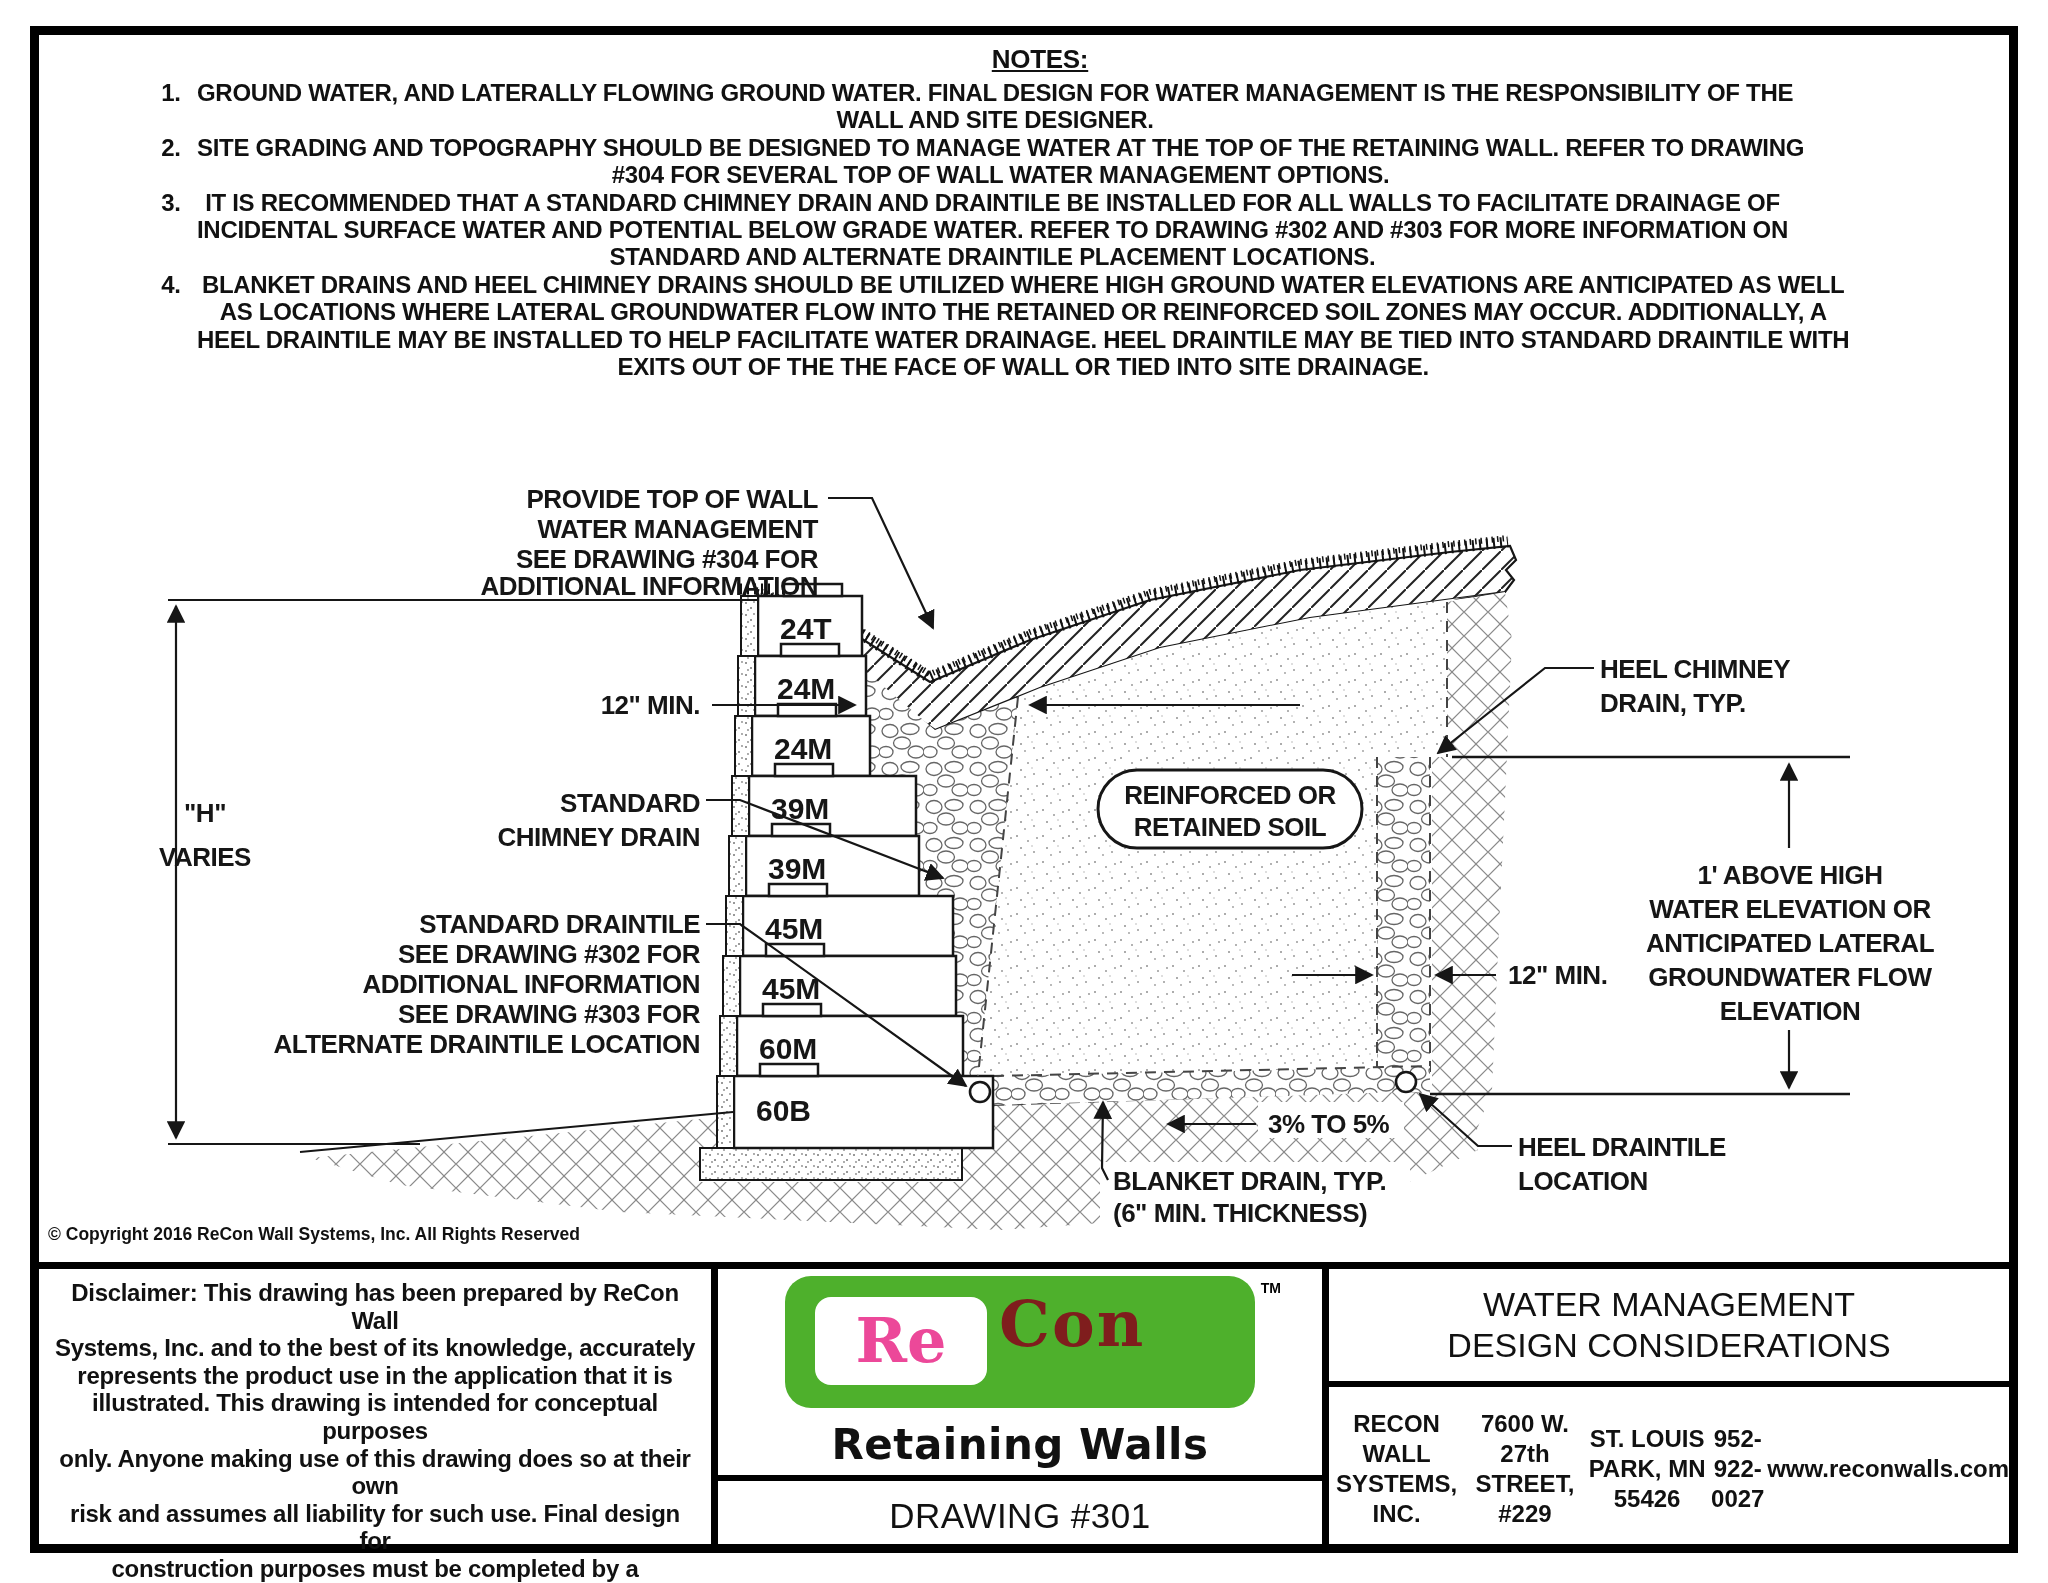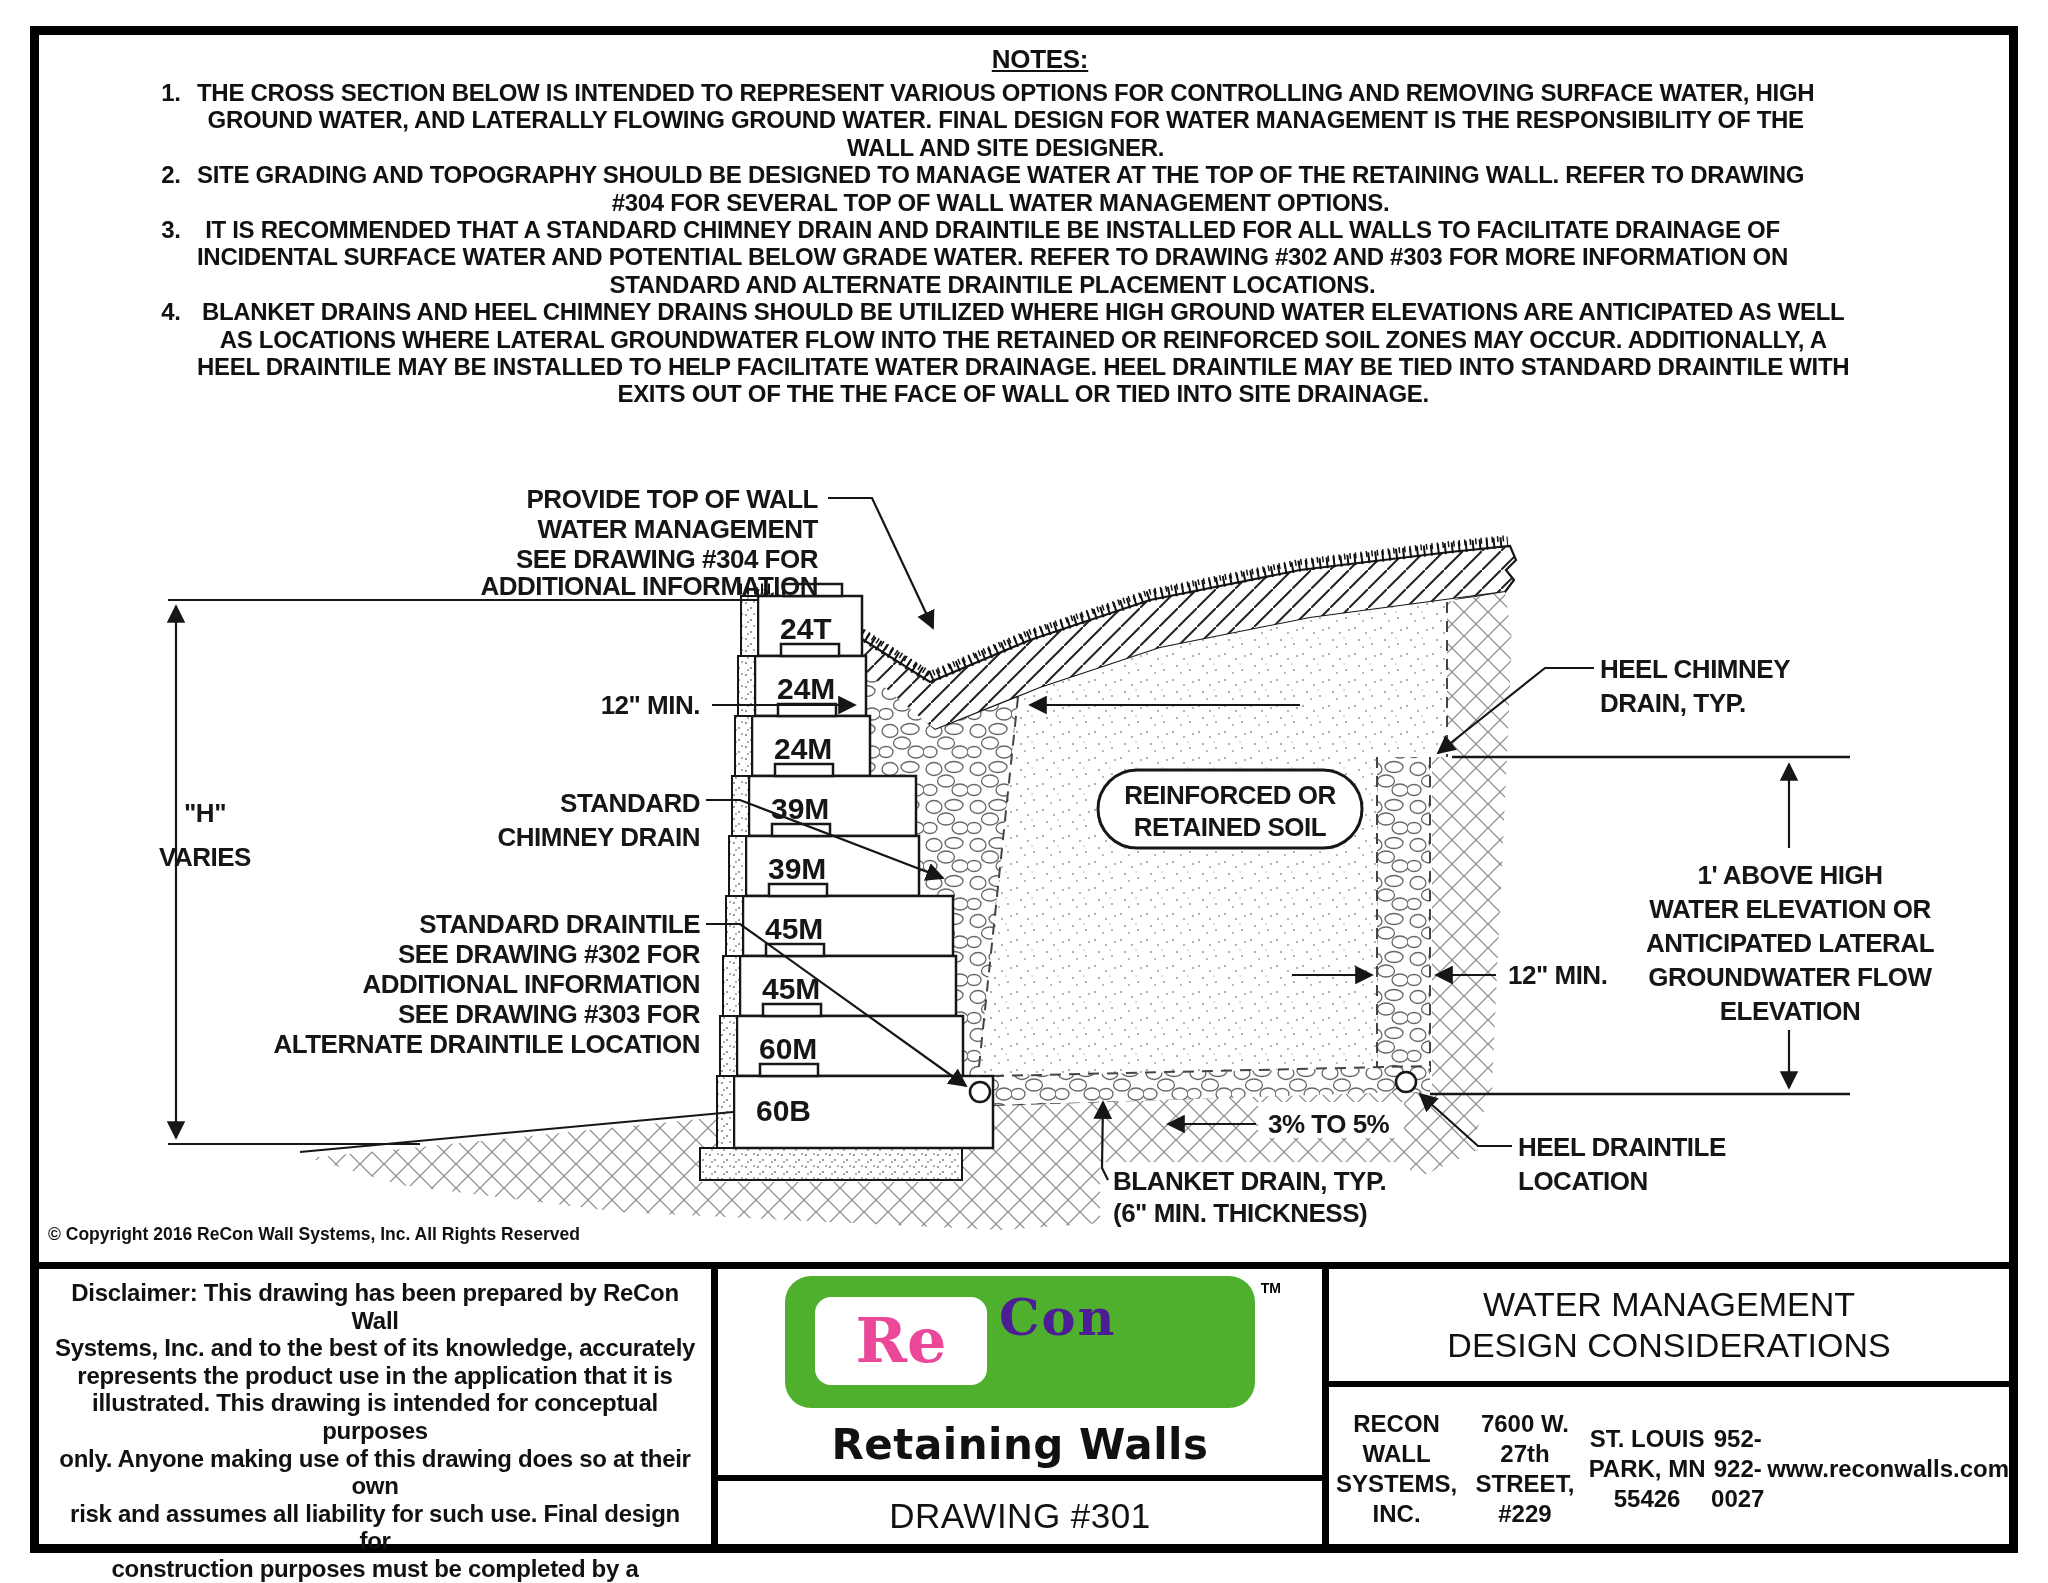--- a/index.html
+++ b/index.html
@@ -24,21 +24,21 @@
   .fbox{height:100%;box-sizing:border-box;}
   .f-left{width:679px;border-right:7px solid #000;padding:10px 14px;}
   .f-left .disc{font-size:24px;font-weight:bold;line-height:27.6px;letter-spacing:-0.3px;}
   .f-mid{width:611px;border-right:7px solid #000;display:flex;flex-direction:column;}
   .logo-area{flex:1;display:flex;flex-direction:column;align-items:center;justify-content:center;}
   .logo-green{position:relative;width:470px;height:132px;background:#4eb02c;border-radius:26px;}
   .logo-white{position:absolute;left:30px;top:21px;width:172px;height:88px;background:#fff;border-radius:16px;
               display:flex;align-items:center;justify-content:center;}
   .logo-re{font-family:"DejaVu Serif",serif;font-weight:bold;font-size:62px;color:#ec4899;line-height:1;}
   .logo-con{position:absolute;left:214px;top:16px;font-family:"DejaVu Serif",serif;font-weight:bold;
-            font-size:51px;color:#4c1d95;line-height:1;letter-spacing:2px;}
+            font-size:64px;color:#7f1d1d;line-height:1;letter-spacing:2px;}
   .logo-tm{position:absolute;right:-26px;top:4px;font-size:14px;font-weight:bold;color:#000;}
   .logo-tag{margin-top:12px;font-family:"DejaVu Sans",sans-serif;font-weight:bold;font-size:42px;letter-spacing:0.5px;}
   .dno-area{border-top:6px solid #000;height:70px;display:flex;align-items:center;justify-content:center;
             font-size:35px;letter-spacing:0.5px;}
   .f-right{flex:1;display:flex;flex-direction:column;}
   .tb-title{height:112px;display:flex;flex-direction:column;align-items:center;justify-content:center;
             font-size:34px;line-height:41px;letter-spacing:0px;}
   .tb-addr{border-top:6px solid #000;flex:1;display:flex;align-items:center;
            justify-content:center;font-size:24px;font-weight:bold;line-height:30px;}
 </style>
@@ -46,21 +46,20 @@
 <body>
 
 <div id="app">
   <div id="pageborder"></div>
 
   <div class="notes">
     <div class="notes-h">NOTES:</div>
     <div class="note">
       <span class="num">1.</span>
       <div class="nlines">
-        <div>THE CROSS SECTION BELOW IS INTENDED TO REPRESENT VARIOUS OPTIONS FOR CONTROLLING AND REMOVING SURFACE WATER, HIGH</div>
         <div>GROUND WATER, AND LATERALLY FLOWING GROUND WATER. FINAL DESIGN FOR WATER MANAGEMENT IS THE RESPONSIBILITY OF THE</div>
         <div>WALL AND SITE DESIGNER.</div>
       </div>
     </div>
     <div class="note">
       <span class="num">2.</span>
       <div class="nlines">
         <div>SITE GRADING AND TOPOGRAPHY SHOULD BE DESIGNED TO MANAGE WATER AT THE TOP OF THE RETAINING WALL. REFER TO DRAWING</div>
         <div>#304 FOR SEVERAL TOP OF WALL WATER MANAGEMENT OPTIONS.</div>
       </div>

